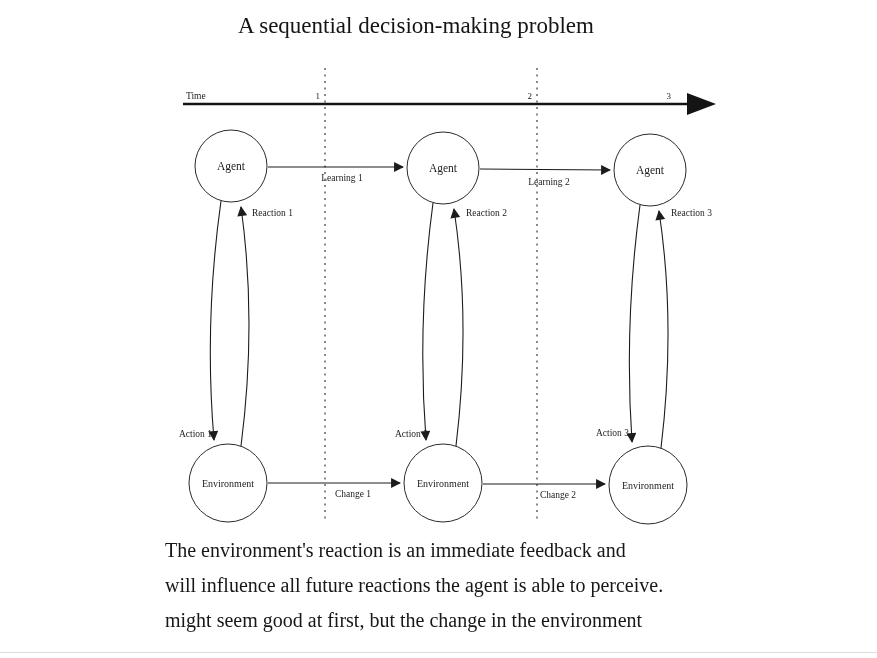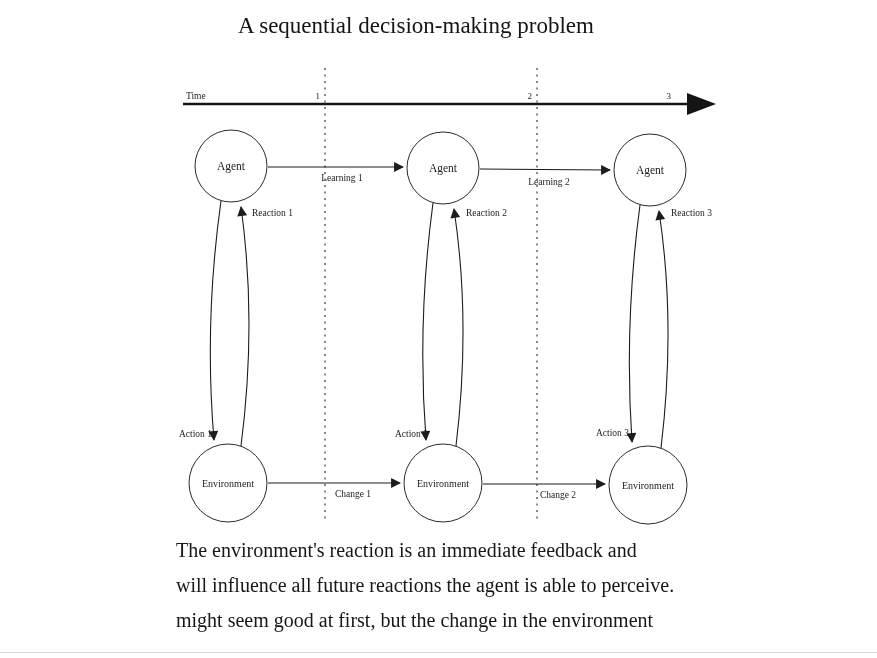--- a/index.html
+++ b/index.html
@@ -2,21 +2,21 @@
 <html><head>
 <meta charset="utf-8">
 <style>
   html,body{margin:0;padding:0;}
   body{width:877px;height:658px;background:#ffffff;overflow:hidden;
        font-family:"Liberation Serif", serif;color:#1a1a1a;}
   .page{position:relative;width:877px;height:658px;background:#fff;}
   .title{position:absolute;top:13px;left:0;width:776px;text-align:center;
          font-size:23px;color:#141414;margin-left:28px;}
   .diagram-svg{position:absolute;top:0;left:0;}
-  .caption{position:absolute;top:533px;left:176px;font-size:20px;
+  .caption{position:absolute;top:533px;left:165px;font-size:20px;
            line-height:35px;color:#171717;}
   .divider{position:absolute;top:652px;left:0;width:877px;height:1px;
            background:#dcdcdc;}
   text{fill:#1c1c1c;font-family:"Liberation Serif", serif;}
   .node-circle{fill:#ffffff;stroke:#2b2b2b;stroke-width:1;}
   .edge{stroke:#1c1c1c;stroke-width:1.1;fill:none;}
   .edge-label{font-size:9.5px;}
   .tick-label{font-size:9px;}
 </style>
 </head>

